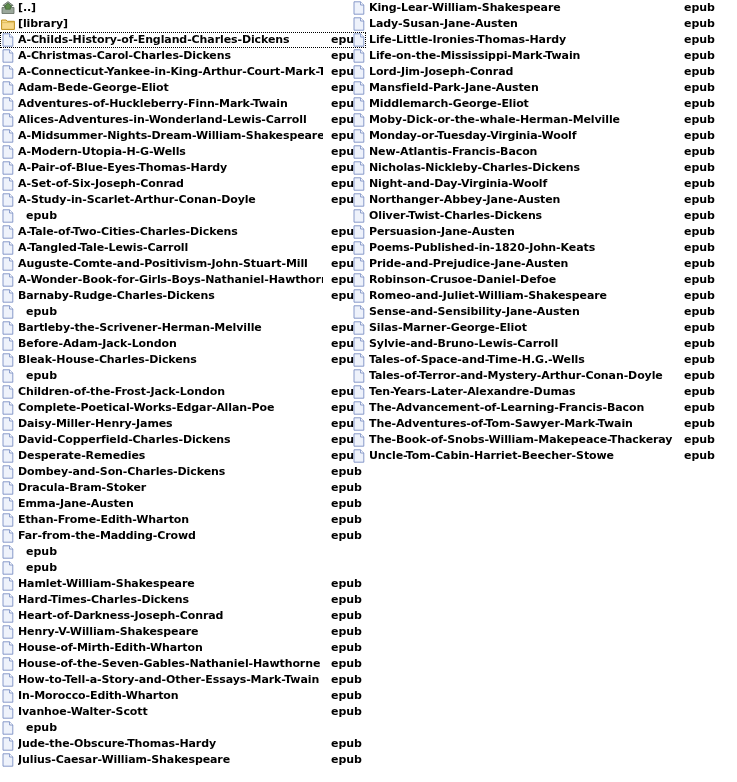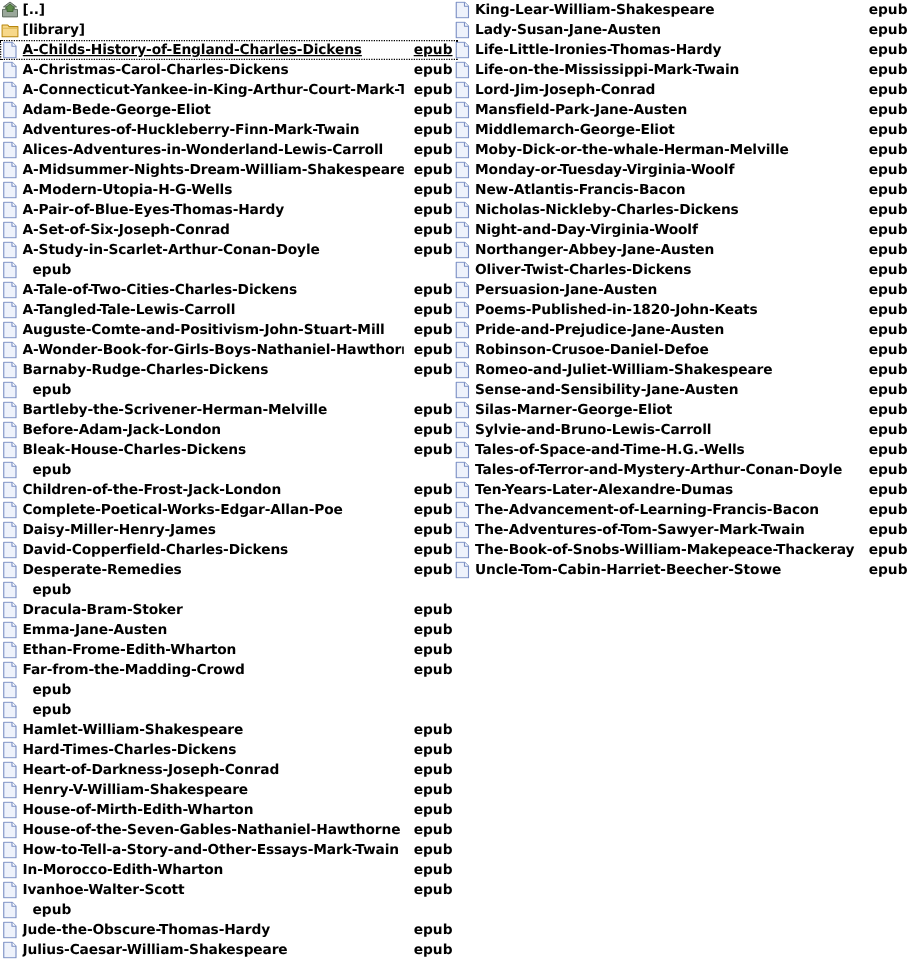--- a/index.html
+++ b/index.html
@@ -21,36 +21,35 @@
     width: 737px;
     height: 782px;
     background: #ffffff;
   }
 
   .column {
     position: absolute;
     top: 0;
   }
   #column-left  { left: 0px;   width: 366px; }
-  #column-right { left: 362px; width: 368px; }
+  #column-right { left: 351px; width: 368px; }
 
   .file-row {
     position: relative;
     display: flex;
     align-items: center;
     height: 16px;
     box-sizing: border-box;
     padding: 0 4px 0 1px;
     white-space: nowrap;
   }
 
   .file-row.focused {
     outline: 1px dotted #000000;
     outline-offset: -1px;
-    text-decoration: underline;
   }
 
   .row-icon {
     flex: 0 0 auto;
     width: 14px;
     height: 14px;
     margin-right: 3px;
     position: relative;
     display: block;
   }
@@ -370,20 +369,21 @@
         <span class="row-name">Desperate-Remedies</span>
         <span class="row-ext">epub</span>
       </div>
       <div class="file-row">
         <span class="row-icon">
           <svg width="14" height="14" viewBox="0 0 14 14">
             <path d="M2.0 0.8 L8.6 0.8 L11.8 4.0 L11.8 13.2 L2.0 13.2 Z" fill="#eef2fb" stroke="#7a8fc4" stroke-width="0.9" stroke-linejoin="round"></path>
             <path d="M8.6 0.8 L8.6 4.0 L11.8 4.0" fill="#ffffff" stroke="#7a8fc4" stroke-width="0.9" stroke-linejoin="round"></path>
           </svg>
         </span>
+        <span class="row-name">Dombey-and-Son-Charles-Dickens</span>
         <span class="row-ext">epub</span>
       </div>
       <div class="file-row">
         <span class="row-icon">
           <svg width="14" height="14" viewBox="0 0 14 14">
             <path d="M2.0 0.8 L8.6 0.8 L11.8 4.0 L11.8 13.2 L2.0 13.2 Z" fill="#eef2fb" stroke="#7a8fc4" stroke-width="0.9" stroke-linejoin="round"></path>
             <path d="M8.6 0.8 L8.6 4.0 L11.8 4.0" fill="#ffffff" stroke="#7a8fc4" stroke-width="0.9" stroke-linejoin="round"></path>
           </svg>
         </span>
         <span class="row-name">Dracula-Bram-Stoker</span>

